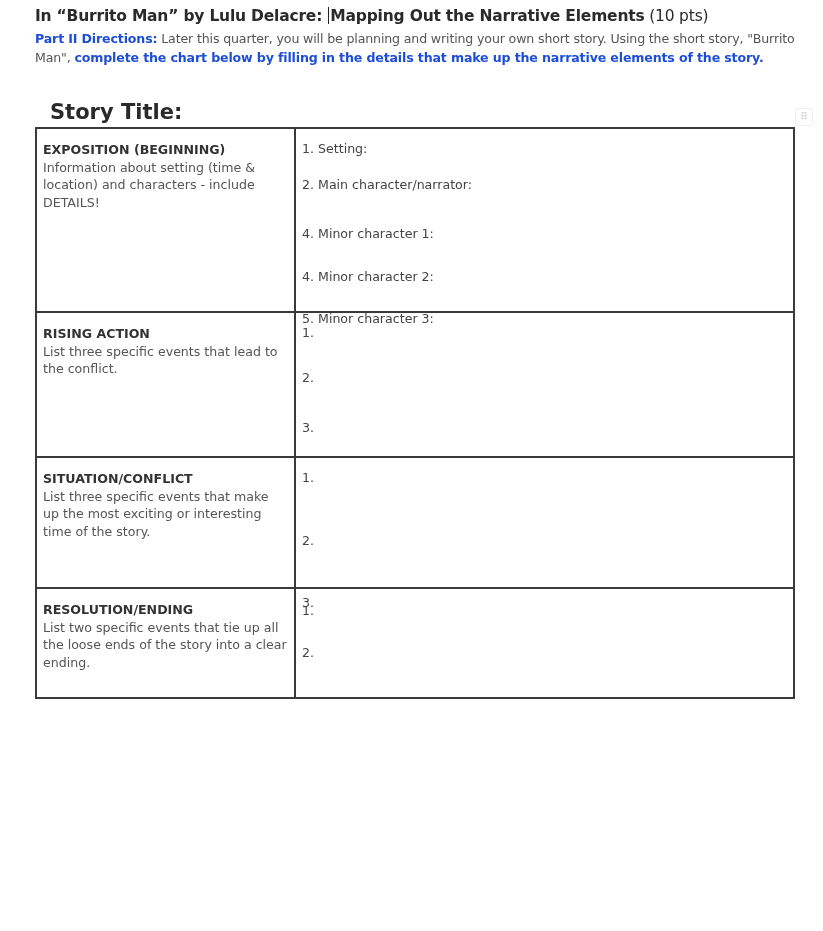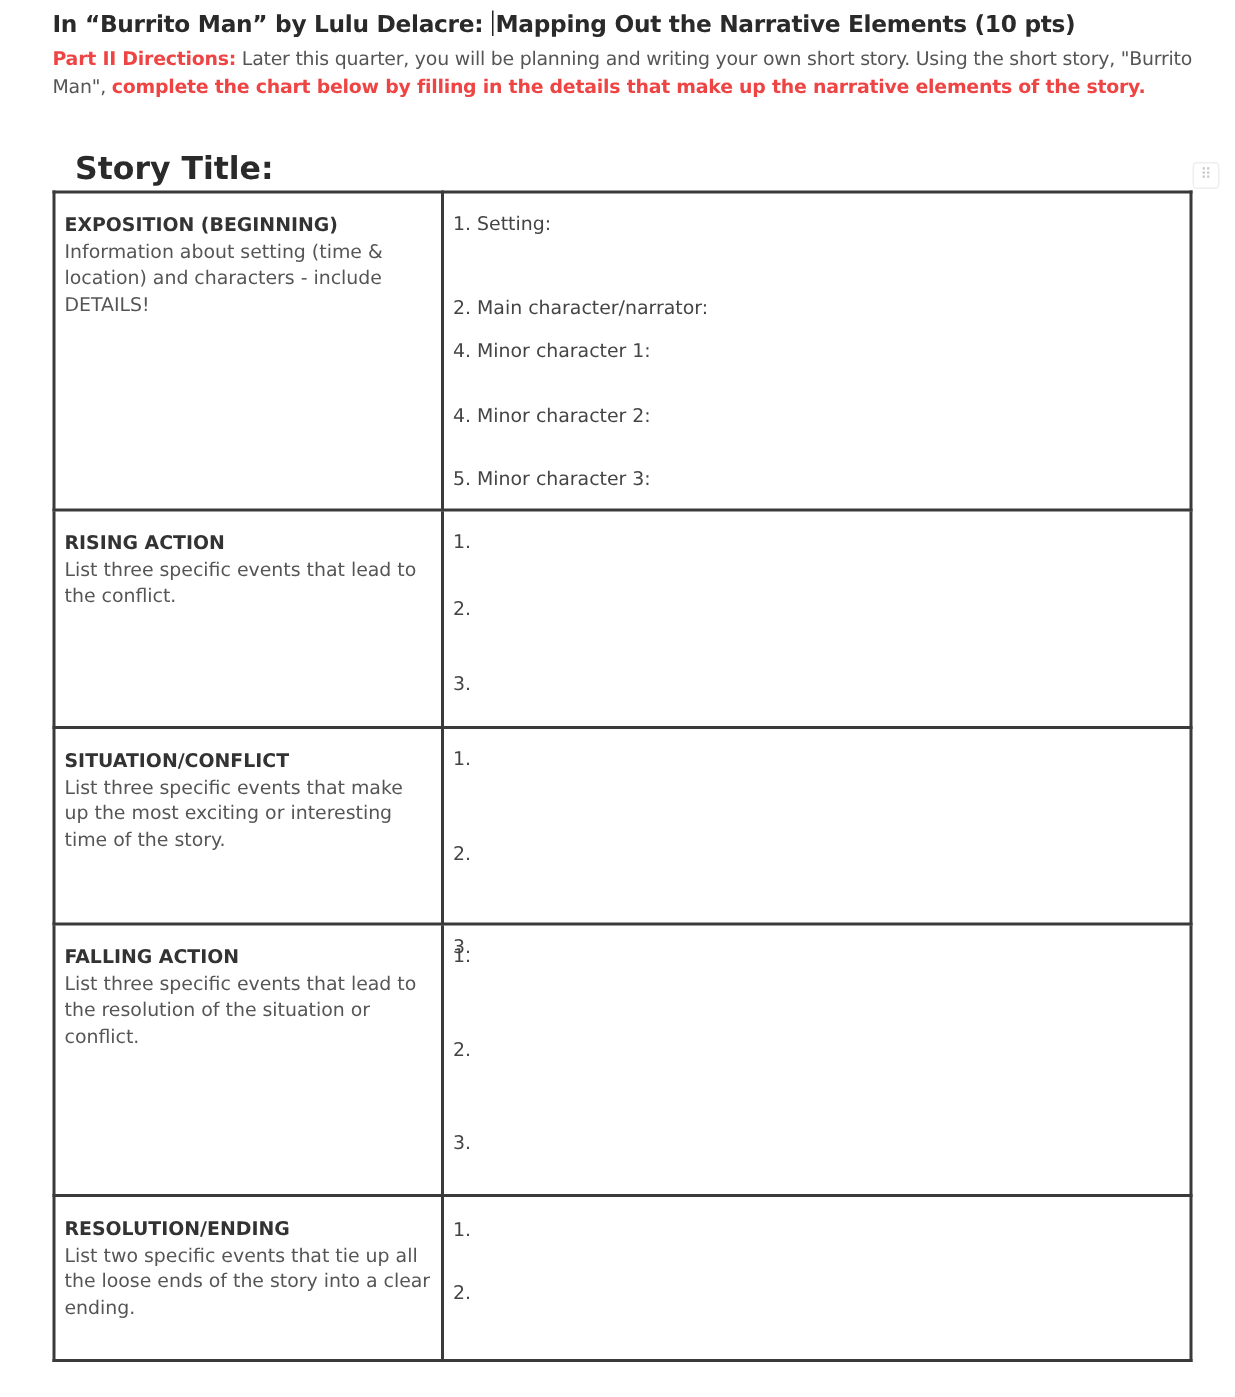--- a/index.html
+++ b/index.html
@@ -6,28 +6,28 @@
     body {
       width: 823px; height: 931px; overflow: hidden; position: relative;
       font-family: "DejaVu Sans", "Liberation Sans", sans-serif;
       color: #333333;
     }
     .heading {
       position: absolute; left: 35px; top: 7px; width: 790px;
       font-size: 15.5px; font-weight: bold; color: #2a2a2a; white-space: nowrap;
       letter-spacing: -0.2px;
     }
-    .heading .pts { font-weight: bold; }
+    .heading .pts { font-weight: normal; }
     .heading .cursor { display: inline-block; width: 1px; height: 17px; background: #222; vertical-align: -3px; margin: 0 1px; }
     .directions {
       position: absolute; left: 35px; top: 29px; width: 760px;
       font-size: 12.6px; line-height: 19px; color: #555;
       letter-spacing: -0.15px;
     }
-    .directions b { color: #ef4444; }
+    .directions b { color: #1d4ed8; }
     .story-title {
       position: absolute; left: 50px; top: 100px;
       font-size: 21px; font-weight: bold; color: #2a2a2a;
     }
     .drag-handle {
       position: absolute; left: 795px; top: 108px; width: 18px; height: 18px;
       border: 1px solid #eeeeee; border-radius: 3px; box-sizing: border-box;
       display: flex; align-items: center; justify-content: center;
       color: #c8c8c8; font-size: 10px; line-height: 1;
     }
@@ -57,28 +57,28 @@
 <div class="directions">
   <b>Part II Directions:</b><span> Later this quarter, you will be planning and writing your own short story. Using the short story, "Burrito Man", </span><b>complete the chart below by filling in the details that make up the narrative elements of the story.</b>
 </div>
 
 <div class="story-title">Story Title:</div>
 
 <div class="drag-handle">⠿</div>
 
 <table class="chart">
   <tbody id="chart-body">
-      <tr style="height: 212px;">
+      <tr style="height: 184px;">
         <td class="label-cell">
           <span class="label-title">EXPOSITION (BEGINNING)</span>
           <span class="label-desc">Information about setting (time &amp; location) and characters - include DETAILS!</span>
         </td>
         <td class="prompt-cell">
           <div class="prompt" style="top: 12px;">1. Setting:</div>
-          <div class="prompt" style="top: 68px;">2. Main character/narrator:</div>
+          <div class="prompt" style="top: 48px;">2. Main character/narrator:</div>
           <div class="prompt" style="top: 97px;">4. Minor character 1:</div>
           <div class="prompt" style="top: 140px;">4. Minor character 2:</div>
           <div class="prompt" style="top: 182px;">5. Minor character 3:</div>
         </td>
       </tr>
       <tr style="height: 145px;">
         <td class="label-cell">
           <span class="label-title">RISING ACTION</span>
           <span class="label-desc">List three specific events that lead to the conflict.</span>
         </td>
@@ -92,31 +92,20 @@
         <td class="label-cell">
           <span class="label-title">SITUATION/CONFLICT</span>
           <span class="label-desc">List three specific events that make up the most exciting or interesting time of the story.</span>
         </td>
         <td class="prompt-cell">
           <div class="prompt" style="top: 12px;">1.</div>
           <div class="prompt" style="top: 75px;">2.</div>
           <div class="prompt" style="top: 137px;">3.</div>
         </td>
       </tr>
-      <tr style="height: 181px;">
-        <td class="label-cell">
-          <span class="label-title">FALLING ACTION</span>
-          <span class="label-desc">List three specific events that lead to the resolution of the situation or conflict.</span>
-        </td>
-        <td class="prompt-cell">
-          <div class="prompt" style="top: 12px;">1.</div>
-          <div class="prompt" style="top: 75px;">2.</div>
-          <div class="prompt" style="top: 137px;">3.</div>
-        </td>
-      </tr>
       <tr style="height: 110px;">
         <td class="label-cell">
           <span class="label-title">RESOLUTION/ENDING</span>
           <span class="label-desc">List two specific events that tie up all the loose ends of the story into a clear ending.</span>
         </td>
         <td class="prompt-cell">
           <div class="prompt" style="top: 14px;">1.</div>
           <div class="prompt" style="top: 56px;">2.</div>
         </td>
       </tr>

